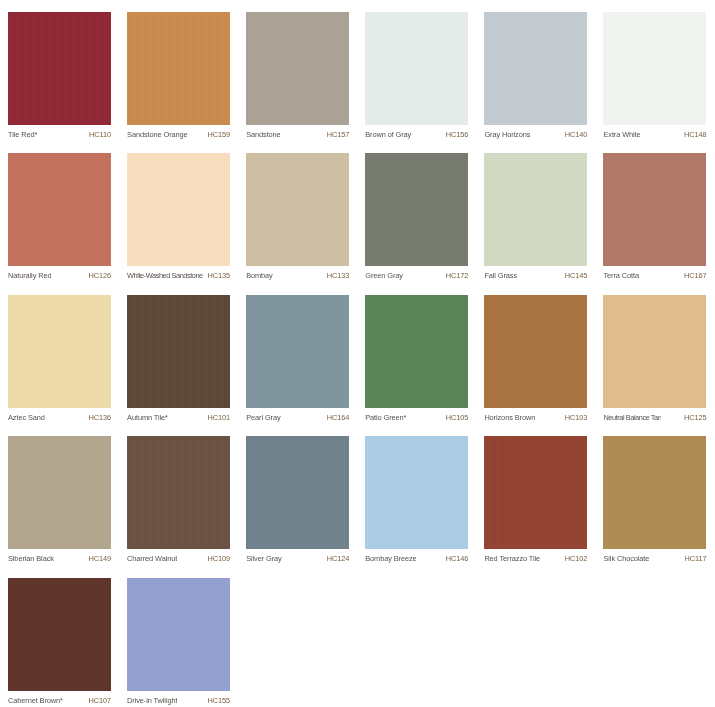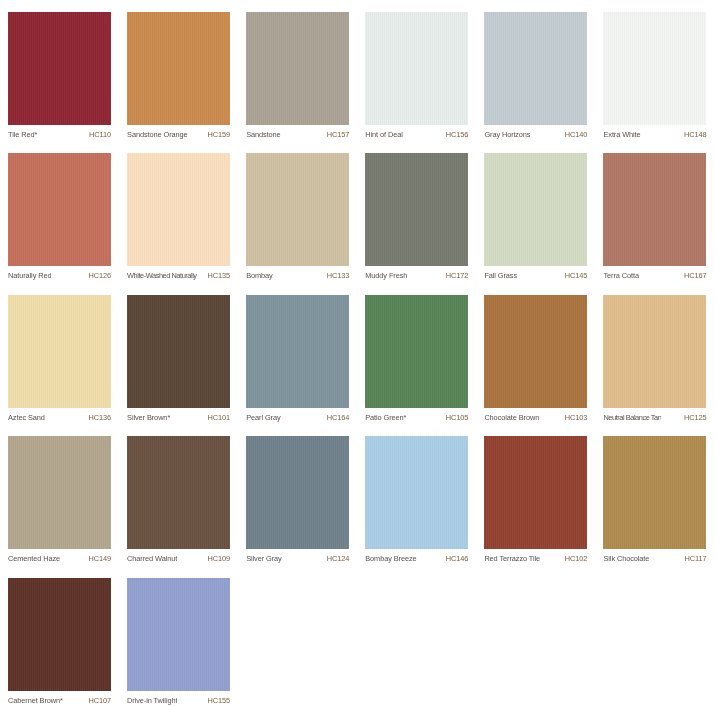--- a/index.html
+++ b/index.html
@@ -99,21 +99,21 @@
     <div class="swatch-cell">
       <div class="swatch-chip" style="background-color: rgb(170, 162, 149);"></div>
       <div class="swatch-caption">
         <span class="swatch-name">Sandstone</span>
         <span class="swatch-code">HC157</span>
       </div>
     </div>
     <div class="swatch-cell">
       <div class="swatch-chip" style="background-color: rgb(230, 237, 235);"></div>
       <div class="swatch-caption">
-        <span class="swatch-name">Hint of Deal</span>
+        <span class="swatch-name">Brown of Gray</span>
         <span class="swatch-code">HC156</span>
       </div>
     </div>
     <div class="swatch-cell">
       <div class="swatch-chip" style="background-color: rgb(195, 204, 209);"></div>
       <div class="swatch-caption">
         <span class="swatch-name">Gray Horizons</span>
         <span class="swatch-code">HC140</span>
       </div>
     </div>
@@ -127,35 +127,35 @@
     <div class="swatch-cell">
       <div class="swatch-chip" style="background-color: rgb(196, 112, 92);"></div>
       <div class="swatch-caption">
         <span class="swatch-name">Naturally Red</span>
         <span class="swatch-code">HC126</span>
       </div>
     </div>
     <div class="swatch-cell">
       <div class="swatch-chip" style="background-color: rgb(250, 222, 191);"></div>
       <div class="swatch-caption">
-        <span class="swatch-name name-tight">White-Washed Naturally</span>
+        <span class="swatch-name name-tight">White-Washed Sandstone</span>
         <span class="swatch-code">HC135</span>
       </div>
     </div>
     <div class="swatch-cell">
       <div class="swatch-chip" style="background-color: rgb(207, 192, 163);"></div>
       <div class="swatch-caption">
         <span class="swatch-name">Bombay</span>
         <span class="swatch-code">HC133</span>
       </div>
     </div>
     <div class="swatch-cell">
       <div class="swatch-chip" style="background-color: rgb(119, 122, 110);"></div>
       <div class="swatch-caption">
-        <span class="swatch-name">Muddy Fresh</span>
+        <span class="swatch-name">Green Gray</span>
         <span class="swatch-code">HC172</span>
       </div>
     </div>
     <div class="swatch-cell">
       <div class="swatch-chip" style="background-color: rgb(211, 219, 196);"></div>
       <div class="swatch-caption">
         <span class="swatch-name">Fall Grass</span>
         <span class="swatch-code">HC145</span>
       </div>
     </div>
@@ -169,56 +169,56 @@
     <div class="swatch-cell">
       <div class="swatch-chip" style="background-color: rgb(239, 220, 169);"></div>
       <div class="swatch-caption">
         <span class="swatch-name">Aztec Sand</span>
         <span class="swatch-code">HC136</span>
       </div>
     </div>
     <div class="swatch-cell">
       <div class="swatch-chip" style="background-color: rgb(91, 70, 54);"></div>
       <div class="swatch-caption">
-        <span class="swatch-name">Silver Brown*</span>
+        <span class="swatch-name">Autumn Tile*</span>
         <span class="swatch-code">HC101</span>
       </div>
     </div>
     <div class="swatch-cell">
       <div class="swatch-chip" style="background-color: rgb(126, 148, 157);"></div>
       <div class="swatch-caption">
         <span class="swatch-name">Pearl Gray</span>
         <span class="swatch-code">HC164</span>
       </div>
     </div>
     <div class="swatch-cell">
       <div class="swatch-chip" style="background-color: rgb(87, 132, 86);"></div>
       <div class="swatch-caption">
         <span class="swatch-name">Patio Green*</span>
         <span class="swatch-code">HC105</span>
       </div>
     </div>
     <div class="swatch-cell">
       <div class="swatch-chip" style="background-color: rgb(169, 115, 62);"></div>
       <div class="swatch-caption">
-        <span class="swatch-name">Chocolate Brown</span>
+        <span class="swatch-name">Horizons Brown</span>
         <span class="swatch-code">HC103</span>
       </div>
     </div>
     <div class="swatch-cell">
       <div class="swatch-chip" style="background-color: rgb(224, 189, 140);"></div>
       <div class="swatch-caption">
         <span class="swatch-name name-tight">Neutral Balance Tan</span>
         <span class="swatch-code">HC125</span>
       </div>
     </div>
     <div class="swatch-cell">
       <div class="swatch-chip" style="background-color: rgb(179, 166, 142);"></div>
       <div class="swatch-caption">
-        <span class="swatch-name">Cemented Haze</span>
+        <span class="swatch-name">Siberian Black</span>
         <span class="swatch-code">HC149</span>
       </div>
     </div>
     <div class="swatch-cell">
       <div class="swatch-chip" style="background-color: rgb(106, 82, 66);"></div>
       <div class="swatch-caption">
         <span class="swatch-name">Charred Walnut</span>
         <span class="swatch-code">HC109</span>
       </div>
     </div>

